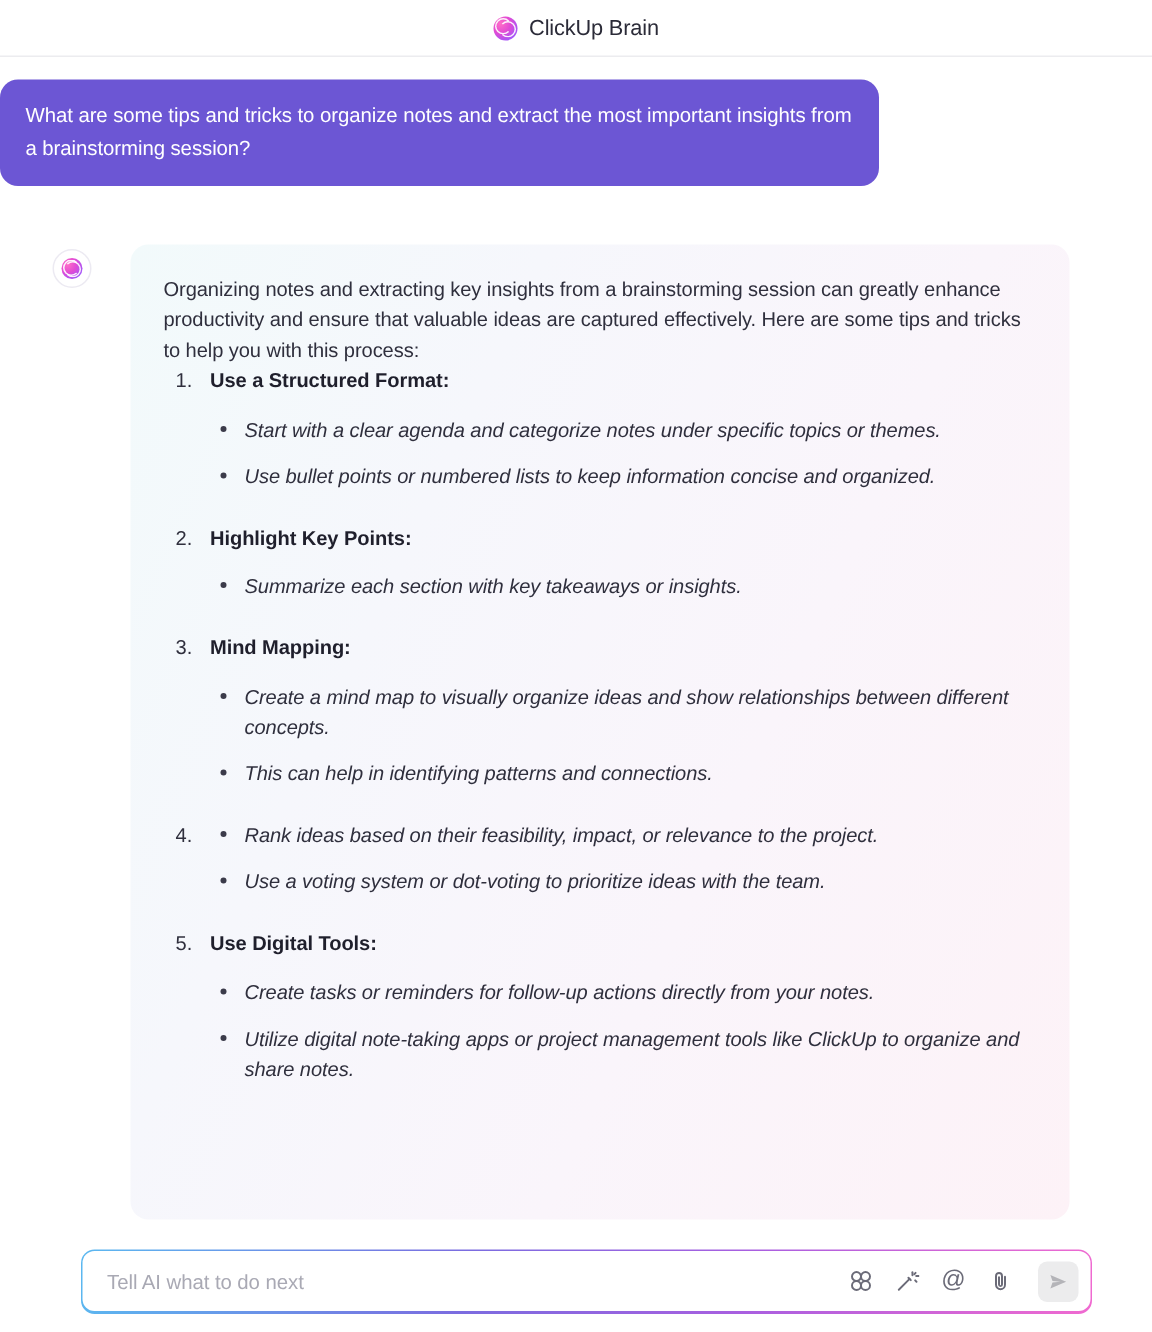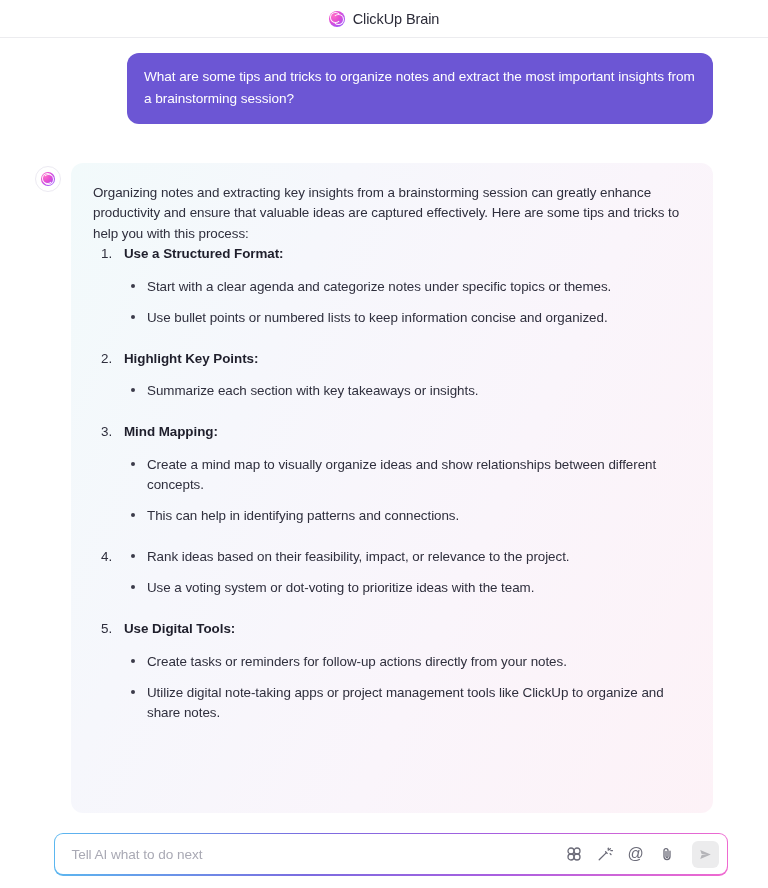--- a/index.html
+++ b/index.html
@@ -68,39 +68,38 @@
     left: 0;
     right: 0;
     bottom: 68px;
     overflow: hidden;
     background: #ffffff;
   }
 
   
   .user-row {
     display: flex;
-    justify-content: flex-end;
     padding: 14px 55px 0 0;
   }
   .user-bubble {
     background: #6c56d4;
     color: #ffffff;
     border-radius: 12px;
     padding: 13px 18px 14px 17px;
     max-width: 586px;
     font-size: 13.6px;
     line-height: 1.62;
     letter-spacing: -0.05px;
   }
 
   
   .assistant-row {
     display: flex;
     align-items: flex-start;
-    gap: 10px;
+    gap: 26px;
     padding: 39px 55px 0 35px;
   }
   .avatar {
     width: 26px;
     height: 26px;
     border-radius: 50%;
     background: #ffffff;
     border: 1px solid #eceaf2;
     display: flex;
     align-items: center;
@@ -147,20 +146,21 @@
   }
   .tip-title {
     font-weight: bold;
     color: #1f1f2c;
     font-size: 13.4px;
     letter-spacing: -0.05px;
   }
   ul.subs {
     list-style: none;
     margin-top: 12px;
+    font-style: italic;
   }
   ul.subs > li {
     position: relative;
     padding-left: 23px;
     margin-bottom: 11px;
     line-height: 1.5;
     letter-spacing: -0.05px;
   }
   ul.subs > li:last-child { margin-bottom: 0; }
   ul.subs > li::before {

